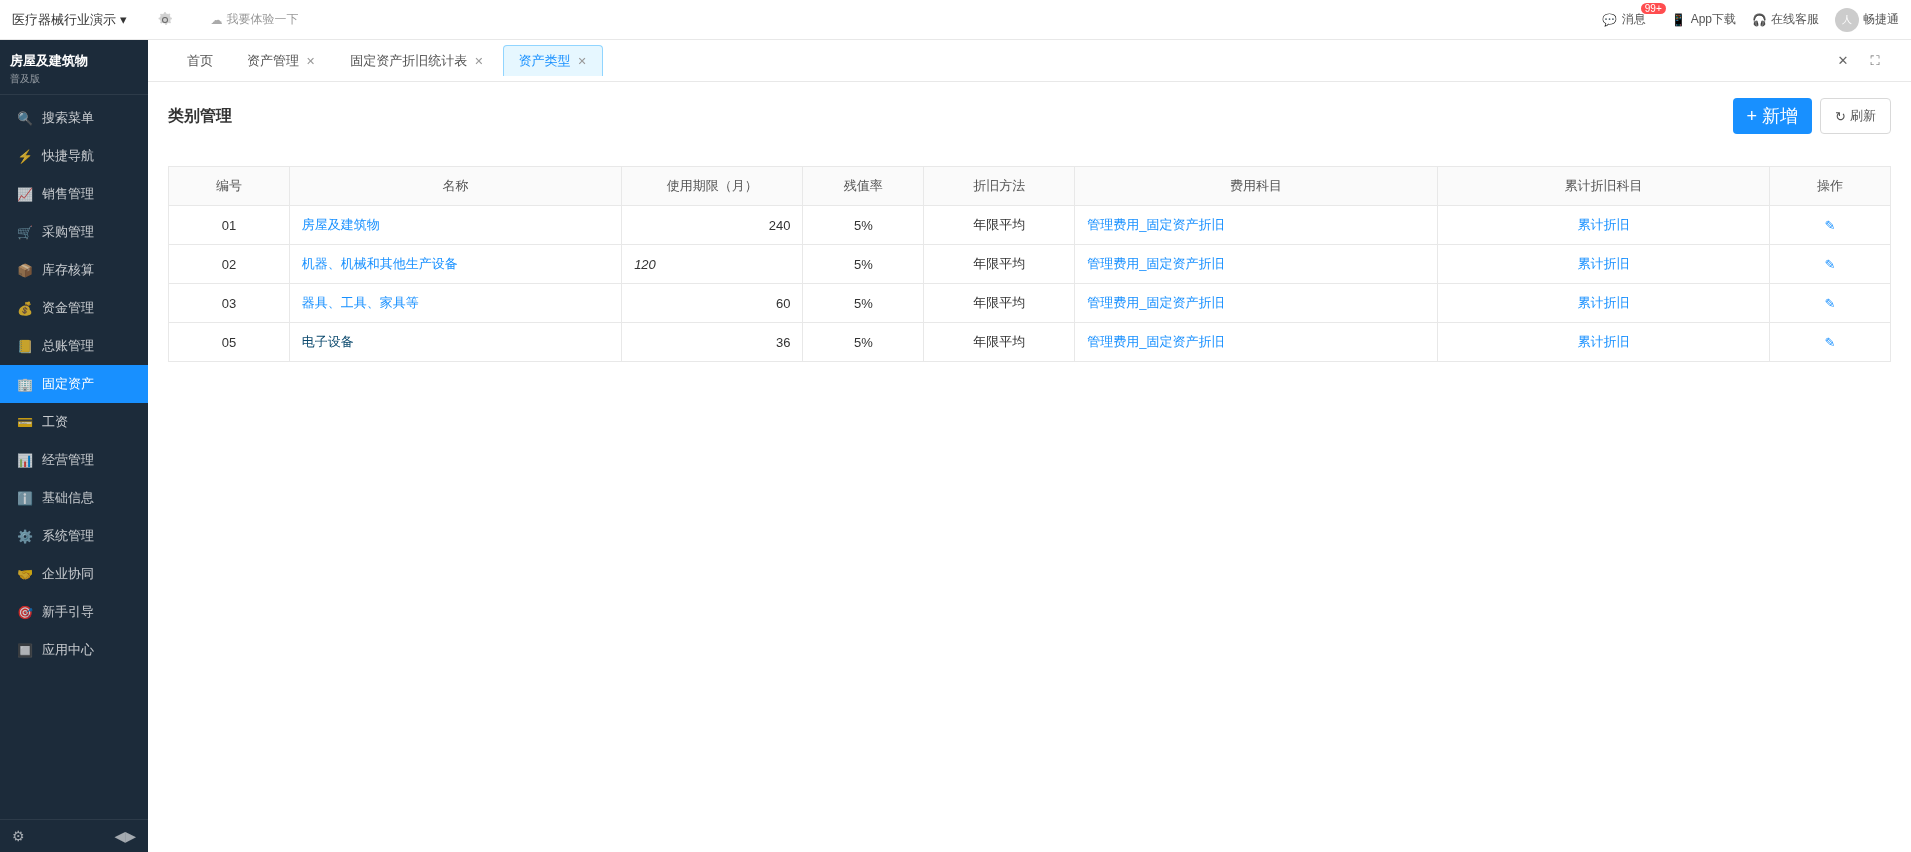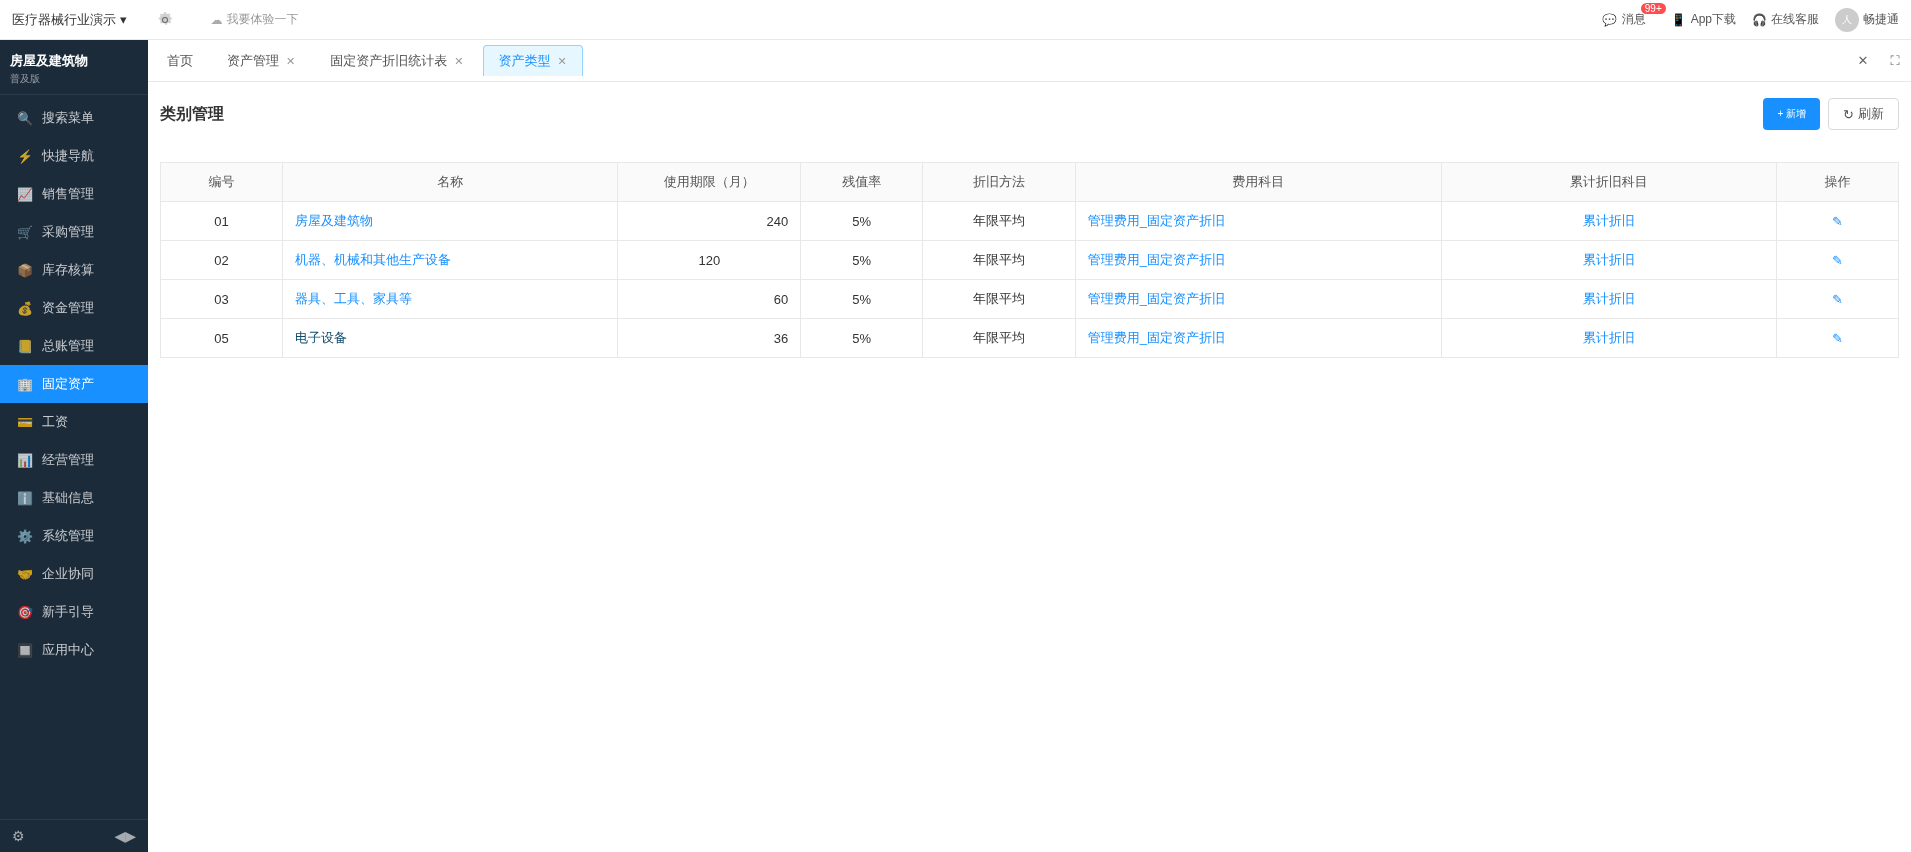--- a/index.html
+++ b/index.html
@@ -33,37 +33,37 @@
     .sidebar-item { display: flex; align-items: center; gap: 8px; padding: 10px 16px; color: rgba(255,255,255,0.75); cursor: pointer; font-size: 13px; border-radius: 0; }
     .sidebar-item.active { background: #1890ff; color: #fff; }
     .sidebar-icon { width: 18px; height: 18px; display: flex; align-items: center; justify-content: center; flex-shrink: 0; }
     .sidebar-footer { border-top: 1px solid rgba(255,255,255,0.08); display: flex; align-items: center; justify-content: space-between; padding: 8px 12px; }
     .sidebar-footer-btn { color: rgba(255,255,255,0.6); cursor: pointer; font-size: 14px; }
 
     
     .content-area { flex: 1; display: flex; flex-direction: column; overflow: hidden; background: #f5f6fa; }
 
     
-    .tabbar { display: flex; align-items: center; background: #fff; border-bottom: 1px solid #e8e8e8; padding: 0 4px; height: 42px; gap: 4px; flex-shrink: 0; }
+    .tabbar { display: flex; align-items: center; background: #fff; border-bottom: 1px solid #e8e8e8; padding: 0 24px; height: 42px; gap: 4px; flex-shrink: 0; }
     .tab { display: flex; align-items: center; gap: 6px; padding: 6px 14px; border-radius: 4px 4px 0 0; cursor: pointer; font-size: 13px; color: #555; border: 1px solid transparent; border-bottom: none; }
     .tab.active { background: #e6f7ff; border-color: #91d5ff; color: #1890ff; }
     .tab-close { font-size: 11px; color: #999; line-height: 1; padding: 1px; border-radius: 2px; }
     .tab-label { color: #555; font-size: 13px; }
     .tab.active .tab-label { color: #1890ff; }
     .tabbar-actions { margin-left: auto; display: flex; gap: 8px; }
     .tabbar-action-btn { width: 24px; height: 24px; display: flex; align-items: center; justify-content: center; color: #666; cursor: pointer; border-radius: 3px; }
 
     
-    .page-content { flex: 1; padding: 16px 12px; overflow: auto; background: #fff; margin: 0; }
+    .page-content { flex: 1; padding: 16px 20px; overflow: auto; background: #fff; margin: 0; }
 
     
     .page-header { display: flex; align-items: center; justify-content: space-between; margin-bottom: 16px; }
     .page-title { font-size: 16px; font-weight: bold; color: #333; }
     .page-actions { display: flex; gap: 8px; }
-    .btn-primary { display: flex; align-items: center; gap: 4px; background: #1890ff; color: #fff; border: none; padding: 6px 14px; border-radius: 4px; cursor: pointer; font-size: 10px; }
+    .btn-primary { display: flex; align-items: center; gap: 4px; background: #1890ff; color: #fff; border: none; padding: 6px 14px; border-radius: 4px; cursor: pointer; font-size: 18px; }
     .btn-default { display: flex; align-items: center; gap: 4px; background: #fff; color: #555; border: 1px solid #d9d9d9; padding: 6px 14px; border-radius: 4px; cursor: pointer; font-size: 13px; }
 
     
     .data-table { width: 100%; border-collapse: collapse; margin-top: 32px; }
     .data-table th { background: #fafafa; border: 1px solid #e8e8e8; padding: 10px 12px; text-align: center; font-weight: 500; color: #555; font-size: 13px; }
     .data-table td { border: 1px solid #e8e8e8; padding: 10px 12px; color: #333; font-size: 13px; }
     .data-table .col-code { width: 80px; text-align: center; }
     .data-table .col-name { width: 220px; }
     .data-table .col-period { width: 120px; text-align: right; }
     .data-table .col-salvage { width: 80px; text-align: right; }
@@ -244,21 +244,21 @@
               <td class="col-period" style="text-align:right;">240</td>
               <td class="col-salvage" style="text-align:center;">5%</td>
               <td class="col-method" style="text-align:center;">年限平均</td>
               <td class="col-expense" style="color:#1890ff;">管理费用_固定资产折旧</td>
               <td class="col-accum" style="text-align:center;color:#1890ff;">累计折旧</td>
               <td class="col-action" style="text-align:center;color:#1890ff;cursor:pointer;">✎</td>
             </tr>
             <tr>
               <td class="col-code" style="text-align:center;color:#333;">02</td>
               <td class="col-name" style="color:#1890ff;">机器、机械和其他生产设备</td>
-              <td class="col-period" style="text-align:center;">120</td>
+              <td class="col-period" style="text-align:left;font-style:italic;">120</td>
               <td class="col-salvage" style="text-align:center;">5%</td>
               <td class="col-method" style="text-align:center;">年限平均</td>
               <td class="col-expense" style="color:#1890ff;">管理费用_固定资产折旧</td>
               <td class="col-accum" style="text-align:center;color:#1890ff;">累计折旧</td>
               <td class="col-action" style="text-align:center;color:#1890ff;cursor:pointer;">✎</td>
             </tr>
             <tr>
               <td class="col-code" style="text-align:center;color:#333;">03</td>
               <td class="col-name" style="color:#1890ff;">器具、工具、家具等</td>
               <td class="col-period" style="text-align:right;">60</td>

